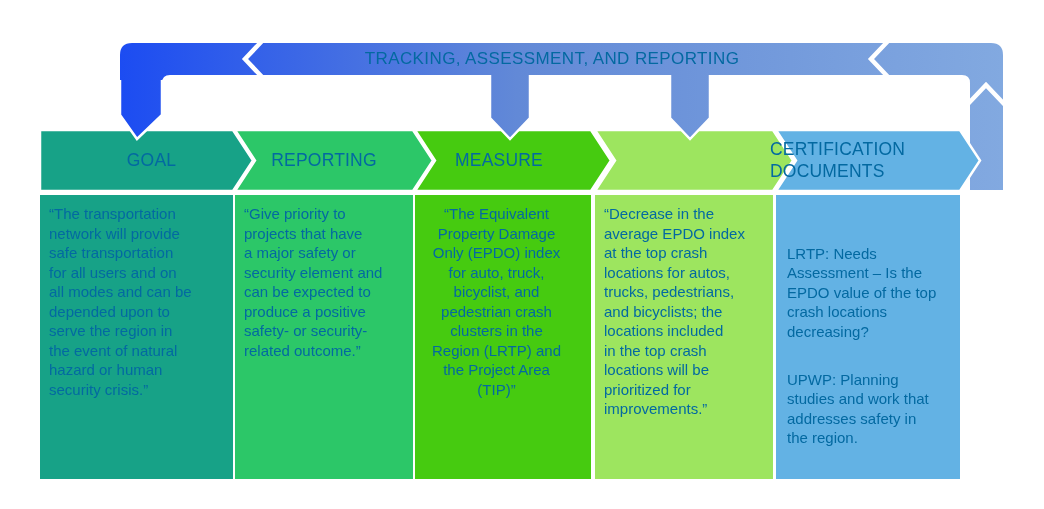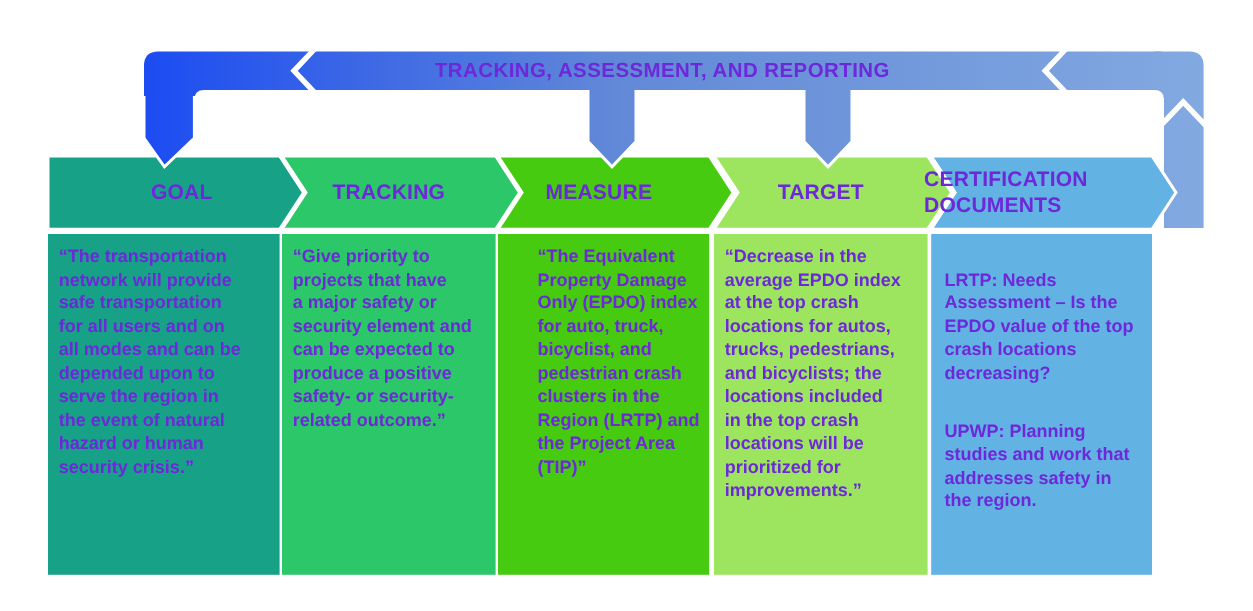--- a/index.html
+++ b/index.html
@@ -4,21 +4,21 @@
 <style>
   html,body{margin:0;padding:0;background:#ffffff;}
   .stage{
     position:relative;
     width:1044px;height:509px;
     background:#ffffff;
     font-family:"Liberation Sans", sans-serif;
     overflow:hidden;
   }
   .stage svg{position:absolute;left:0;top:0;}
-  .txt{position:absolute;color:#6d28d9;font-weight:700;}
+  .txt{position:absolute;color:#0369a1;font-weight:400;}
   .banner-label{
     left:272px;top:45px;width:560px;height:28px;
     display:flex;align-items:center;justify-content:center;
     font-size:17px;letter-spacing:0.4px;
   }
   .hdr{
     top:130px;height:61px;
     display:flex;align-items:center;justify-content:center;
     font-size:17.5px;letter-spacing:0.2px;
     white-space:pre-line;line-height:1.25;
@@ -29,23 +29,23 @@
   .hdr-target{left:595px;width:178px;}
   .hdr-cert{left:744px;width:184px;justify-content:flex-start;padding-left:26px;box-sizing:border-box;}
   .body-txt{
     top:195px;height:284px;box-sizing:border-box;
     padding:9px 6px 0 9px;
     font-size:15px;line-height:19.5px;
     white-space:pre-line;
   }
   .body-goal{left:40px;width:193px;}
   .body-objective{left:235px;width:178px;}
-  .body-measure{left:439px;width:160px;}
+  .body-measure{left:415px;width:160px;text-align:center;}
   .body-target{left:595px;width:178px;border-radius:24px;}
-  .body-cert{left:776px;width:184px;padding-left:11px;}
+  .body-cert{left:776px;width:184px;padding-left:11px;margin-top:20px;}
   .body-cert .para{margin:0 0 9px 0;}
 </style>
 </head>
 <body>
 
 <div class="stage">
 
   <svg width="1044" height="509" viewBox="0 0 1044 509">
     <defs>
       <linearGradient id="ribbonGrad" gradientUnits="userSpaceOnUse" x1="120" y1="0" x2="1003" y2="0">
@@ -78,23 +78,22 @@
 
     <path d="M162,80 L162,115 L137,139 L120,115 L120,80" fill="none" stroke="#ffffff" stroke-width="2.5"></path>
 
     <path d="M263,40 L245,59 L263,78" fill="none" stroke="#ffffff" stroke-width="4.5"></path>
     <path d="M889,40 L871,59 L889,78" fill="none" stroke="#ffffff" stroke-width="4.5"></path>
   </svg>
 
   <div class="txt banner-label">TRACKING, ASSESSMENT, AND REPORTING</div>
 
   <div class="txt hdr hdr-goal">GOAL</div>
-  <div class="txt hdr hdr-objective">TRACKING</div>
+  <div class="txt hdr hdr-objective">REPORTING</div>
   <div class="txt hdr hdr-measure">MEASURE</div>
-  <div class="txt hdr hdr-target">TARGET</div>
   <div class="txt hdr hdr-cert">CERTIFICATION
 DOCUMENTS</div>
 
   <div class="txt body-txt body-objective">“Give priority to
 projects that have
 a major safety or
 security element and
 can be expected to
 produce a positive
 safety- or security-

